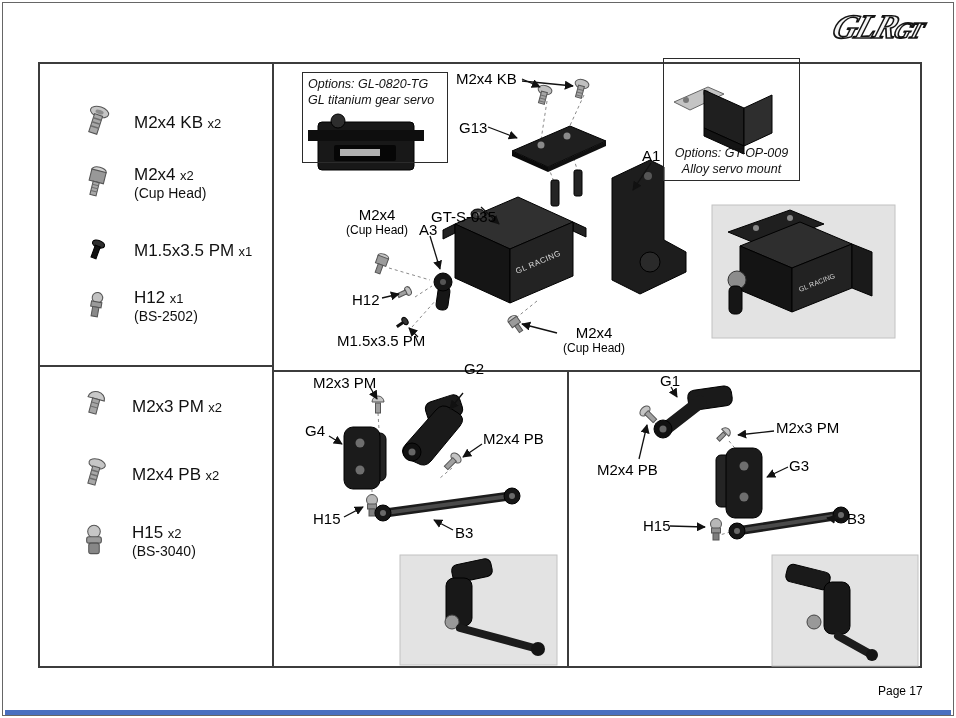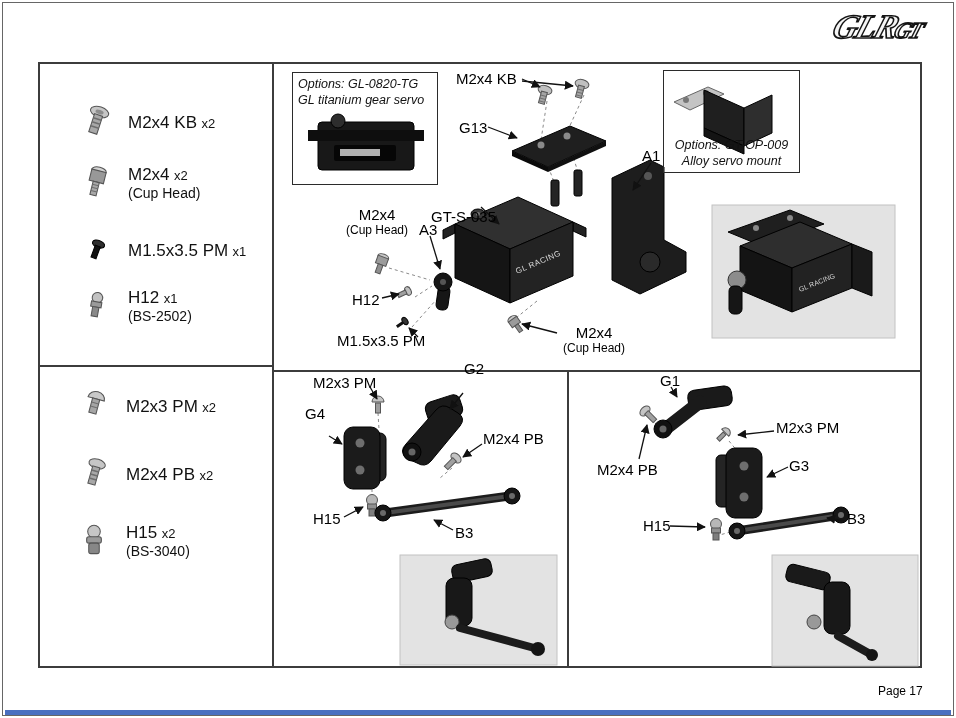--- a/index.html
+++ b/index.html
@@ -37,21 +37,21 @@
   .lbl .main { display:block; }
   .lbl .sub { display:block; font-size:12px; }
 
   .opt-box {
     position:absolute; border:1.5px solid #2b2b2b; z-index:3;
     font-style:italic; font-size:12.5px; line-height:1.3;
     display:flex; flex-direction:column; padding:3px 5px; background:transparent;
   }
   .opt-box.bottom { justify-content:flex-end; text-align:center; }
 
-  .part-row { position:absolute; display:flex; align-items:center; gap:11px; z-index:3; }
+  .part-row { position:absolute; display:flex; align-items:center; gap:17px; z-index:3; }
   .part-row svg { width:42px; height:42px; flex:0 0 42px; }
   .pname { font-size:17px; }
   .pqty { font-size:13px; }
   .psub { font-size:14px; }
 </style>
 </head>
 <body>
 
 <div class="page-frame"></div>
 
@@ -141,25 +141,25 @@
     <circle cx="20" cy="11" r="6" fill="#c6c6c6" stroke="#555"></circle>
       <rect x="13" y="16" width="14" height="6" rx="2" fill="#9a9a9a" stroke="#555"></rect>
       <rect x="15" y="22" width="10" height="10" rx="2" fill="#878787" stroke="#555"></rect>
   </svg>
   <div class="part-text">
     <div><span class="pname">H15</span> <span class="pqty">x2</span></div>
     <div class="psub">(BS-3040)</div>
   </div>
 </div>
 
-<div class="opt-box" style="left:292px;top:72px;width:146px;height:113px">
+<div class="opt-box" style="left:302px;top:72px;width:146px;height:91px">
   <div>Options: GL-0820-TG</div>
   <div>GL titanium gear servo</div>
 </div>
-<div class="opt-box bottom" style="left:663px;top:70px;width:137px;height:103px">
+<div class="opt-box bottom" style="left:663px;top:58px;width:137px;height:123px">
   <div>Options: GT-OP-009</div>
   <div>Alloy servo mount</div>
 </div>
 
 <svg class="diagram-layer" viewBox="0 0 956 718">
   <defs>
     <marker id="ah" viewBox="0 0 10 10" refX="9" refY="5" markerWidth="7" markerHeight="7" orient="auto-start-reverse">
       <path d="M0,0 L10,5 L0,10 z" fill="#111"></path>
     </marker>
   </defs>
@@ -405,21 +405,21 @@
 <div class="lbl" style="left:419px;top:221px">A3</div>
 <div class="lbl" style="left:352px;top:291px">H12</div>
 <div class="lbl" style="left:337px;top:332px">M1.5x3.5 PM</div>
 <div class="lbl center" style="left:548px;top:324px;width:92px">
   <span class="main">M2x4</span>
   <span class="sub">(Cup Head)</span>
 </div>
 
 <div class="lbl" style="left:313px;top:374px">M2x3 PM</div>
 <div class="lbl" style="left:464px;top:360px">G2</div>
-<div class="lbl" style="left:305px;top:405px">G4</div>
+<div class="lbl" style="left:305px;top:422px">G4</div>
 <div class="lbl" style="left:483px;top:430px">M2x4 PB</div>
 <div class="lbl" style="left:313px;top:510px">H15</div>
 <div class="lbl" style="left:455px;top:524px">B3</div>
 
 <div class="lbl" style="left:660px;top:372px">G1</div>
 <div class="lbl" style="left:776px;top:419px">M2x3 PM</div>
 <div class="lbl" style="left:597px;top:461px">M2x4 PB</div>
 <div class="lbl" style="left:789px;top:457px">G3</div>
 <div class="lbl" style="left:643px;top:517px">H15</div>
 <div class="lbl" style="left:847px;top:510px">B3</div>

